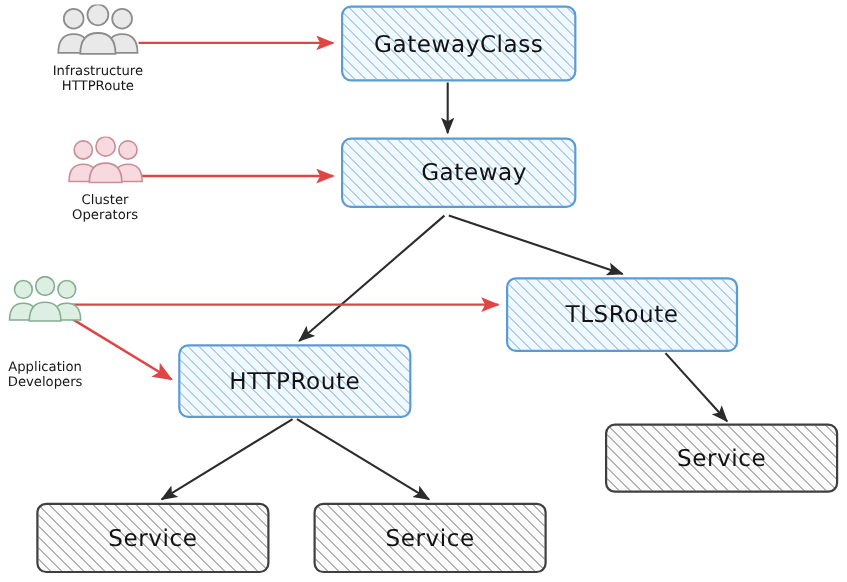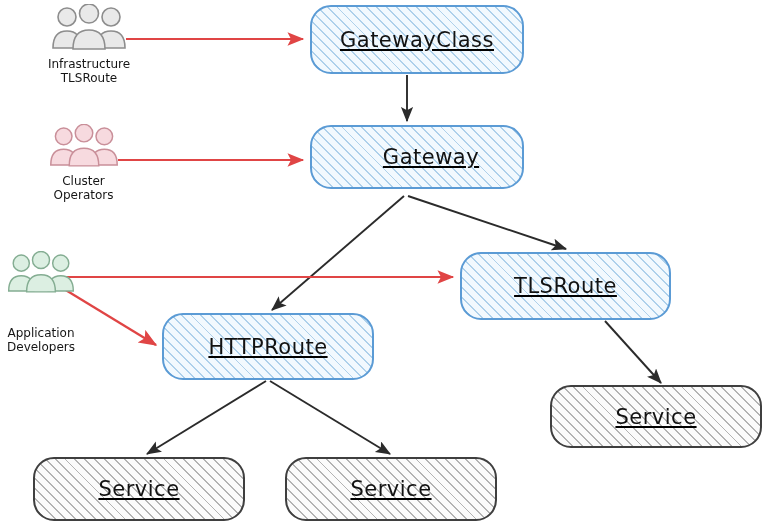--- a/index.html
+++ b/index.html
@@ -7,24 +7,23 @@
     position:relative;width:770px;height:529px;overflow:hidden;
     background:#ffffff;
     font-family:"DejaVu Sans",sans-serif;
   }
   svg#edges{position:absolute;left:0;top:0;width:770px;height:529px;}
 
   
   .node{
     position:absolute;box-sizing:border-box;
     display:flex;align-items:center;justify-content:center;
-    border-radius:21px;
+    border-radius:9px;
     text-align:right;
     letter-spacing:.5px;
-    text-decoration:underline;
   }
   .node .label{
     position:relative;z-index:2;
     font-family:"DejaVu Sans",sans-serif;
     font-size:21px;color:#121212;font-weight:400;
   }
   
   .node.resource{
     border:2px solid #5b9bd5;
     background-color:#f2f9fe;
@@ -99,24 +98,24 @@
           <circle cx="17" cy="13" r="9"></circle>
           <path d="M3,44 q0,-17 14,-17 q14,0 14,17 z"></path>
           <circle cx="61" cy="13" r="9"></circle>
           <path d="M47,44 q0,-17 14,-17 q14,0 14,17 z"></path>
           <circle cx="39" cy="9.5" r="9.5"></circle>
           <path d="M23,45 q0,-19 16,-19 q16,0 16,19 z"></path>
         </g>
       </svg>
     </span>
     <span class="caption">Infrastructure
-TLSRoute</span>
+HTTPRoute</span>
   </div>
 
-  <div class="persona" style="left:36px;top:124px;width:95px;">
+  <div class="persona" style="left:48px;top:124px;width:95px;">
     <span class="glyph">
       <svg width="72" height="45" viewBox="0 0 78 48" xmlns="http://www.w3.org/2000/svg">
         <g fill="#f7dadf" stroke="#c98f99" stroke-width="1.6">
           <circle cx="17" cy="13" r="9"></circle>
           <path d="M3,44 q0,-17 14,-17 q14,0 14,17 z"></path>
           <circle cx="61" cy="13" r="9"></circle>
           <path d="M47,44 q0,-17 14,-17 q14,0 14,17 z"></path>
           <circle cx="39" cy="9.5" r="9.5"></circle>
           <path d="M23,45 q0,-19 16,-19 q16,0 16,19 z"></path>
         </g>

